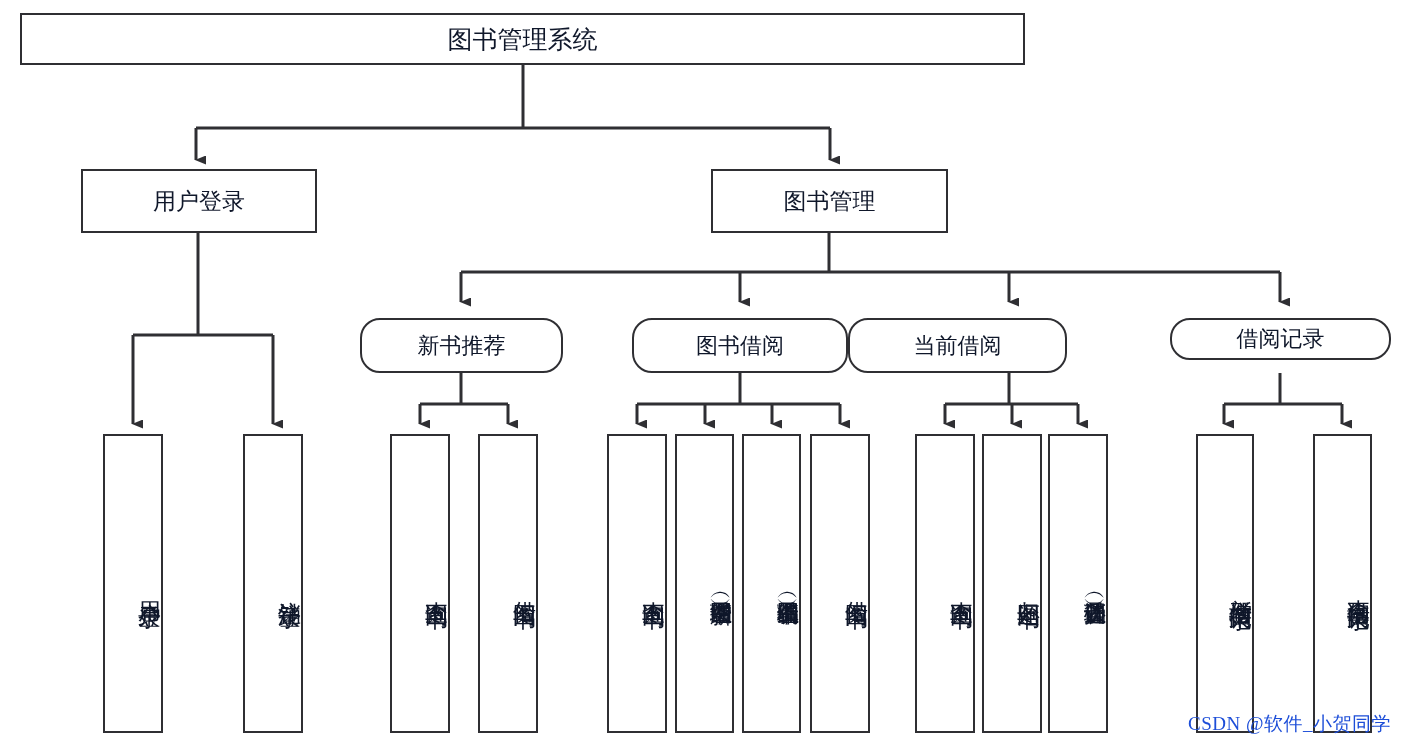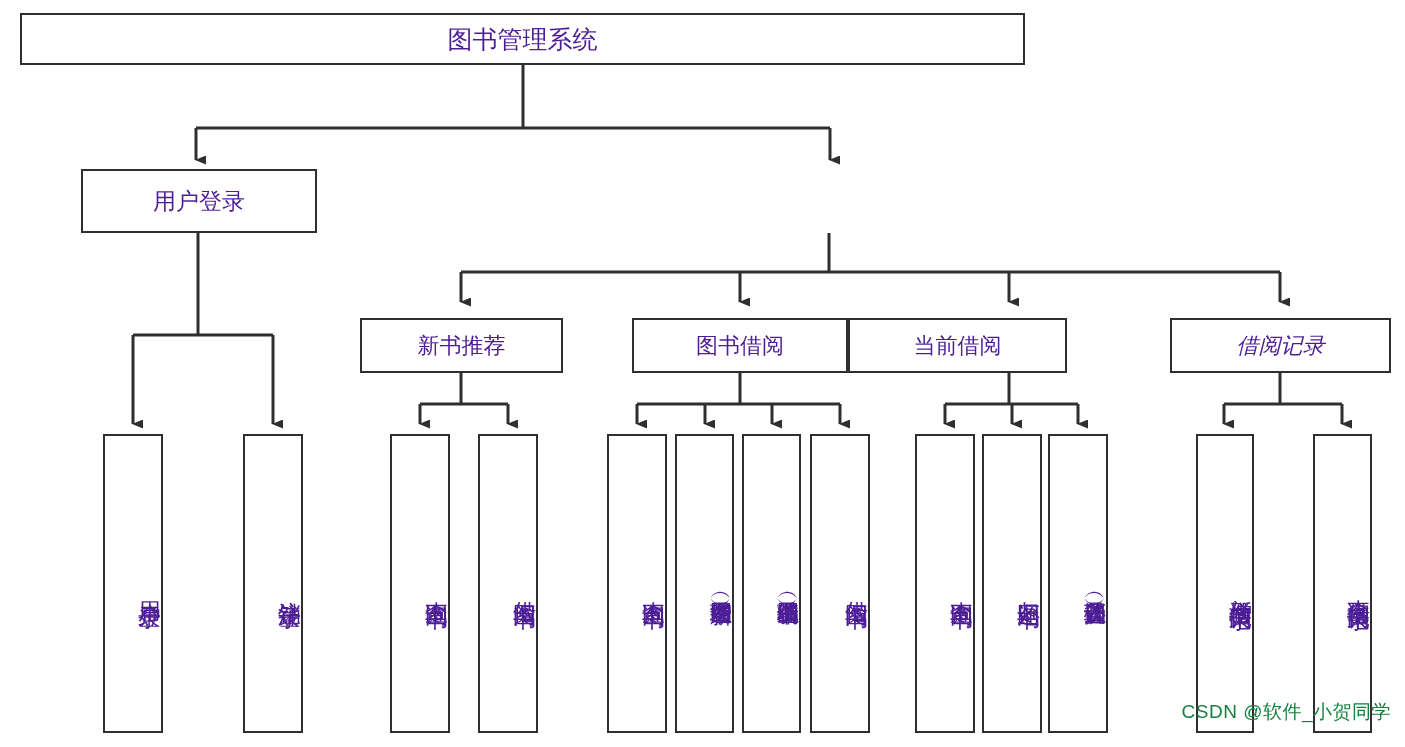--- a/index.html
+++ b/index.html
@@ -25,30 +25,31 @@
     height: 747px;
   }
   .node-box {
     position: absolute;
     box-sizing: border-box;
     border: 2.5px solid #2f2f33;
     background: #ffffff;
     display: flex;
     align-items: center;
     justify-content: center;
-    color: #4c1d95;
+    color: #0f172a;
   }
   .node-box.root {
     font-size: 25px;
   }
   .node-box.level2 {
     font-size: 23px;
   }
   .node-box.level3 {
     font-size: 22px;
+    border-radius: 20px;
   }
   .node-box.leaf {
     font-size: 23px;
     writing-mode: vertical-rl;
     text-orientation: upright;
     letter-spacing: 2px;
     align-items: flex-start;
     justify-content: center;
     padding-top: 6px;
     line-height: 1.04;
@@ -57,26 +58,27 @@
     font-size: 22px;
     letter-spacing: 0px;
     padding-top: 3px;
   }
   .node-label {
     white-space: nowrap;
   }
   .watermark {
     position: absolute;
     right: 14px;
-    bottom: 22px;
+    bottom: 10px;
     font-size: 19px;
-    color: #15803d;
+    color: #1d4ed8;
     letter-spacing: 0.5px;
     white-space: nowrap;
     pointer-events: none;
+    font-family: Liberation Serif, serif;
   }
 </style>
 </head>
 <body>
 
 <div id="diagram-root">
 
   <svg id="diagram-svg" viewBox="0 0 1405 747">
     <defs>
       <marker id="arrowhead" markerWidth="9" markerHeight="11" refX="4.5" refY="10" orient="auto" markerUnits="userSpaceOnUse">
@@ -127,31 +129,34 @@
     </g>
   </svg>
 
   <div class="node-box root" style="left:20px; top:13px; width:1005px; height:52px;">
     <span class="node-label">图书管理系统</span>
   </div>
 
   <div class="node-box level2" style="left:81px; top:169px; width:236px; height:64px;">
     <span class="node-label">用户登录</span>
   </div>
+  <div class="node-box level2" style="left:711px; top:169px; width:237px; height:64px;">
+    <span class="node-label">图书管理</span>
+  </div>
 
   <div class="node-box level3" style="left:360px; top:318px; width:203px; height:55px;">
     <span class="node-label">新书推荐</span>
   </div>
   <div class="node-box level3" style="left:632px; top:318px; width:216px; height:55px;">
     <span class="node-label">图书借阅</span>
   </div>
   <div class="node-box level3" style="left:848px; top:318px; width:219px; height:55px;">
     <span class="node-label">当前借阅</span>
   </div>
-  <div class="node-box level3" style="left:1170px; top:318px; width:221px; height:55px;font-style:italic;">
+  <div class="node-box level3" style="left:1170px; top:318px; width:221px; height:42px;">
     <span class="node-label">借阅记录</span>
   </div>
 
   <div class="node-box leaf" style="left:103px; top:434px; width:60px; height:299px;">
     <span class="node-label">用户登录</span>
   </div>
   <div class="node-box leaf" style="left:243px; top:434px; width:60px; height:299px;">
     <span class="node-label">注销登录</span>
   </div>
 

